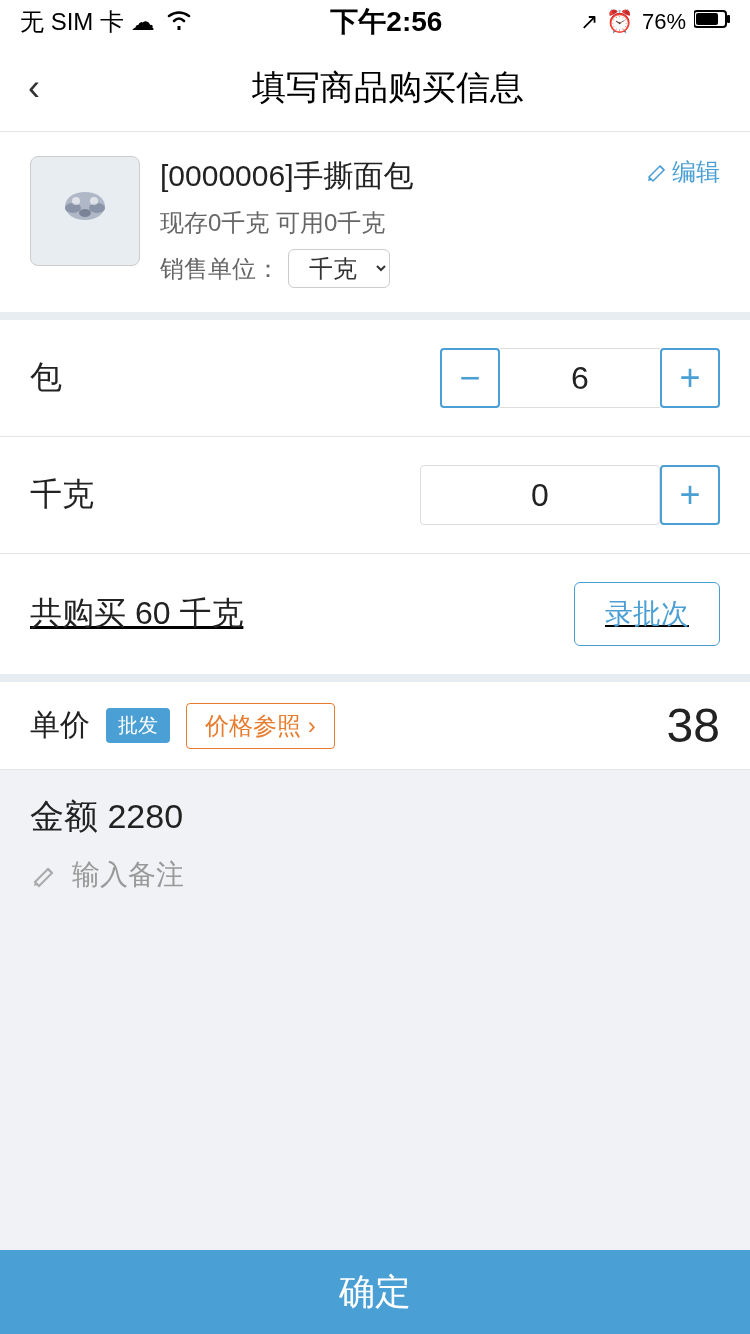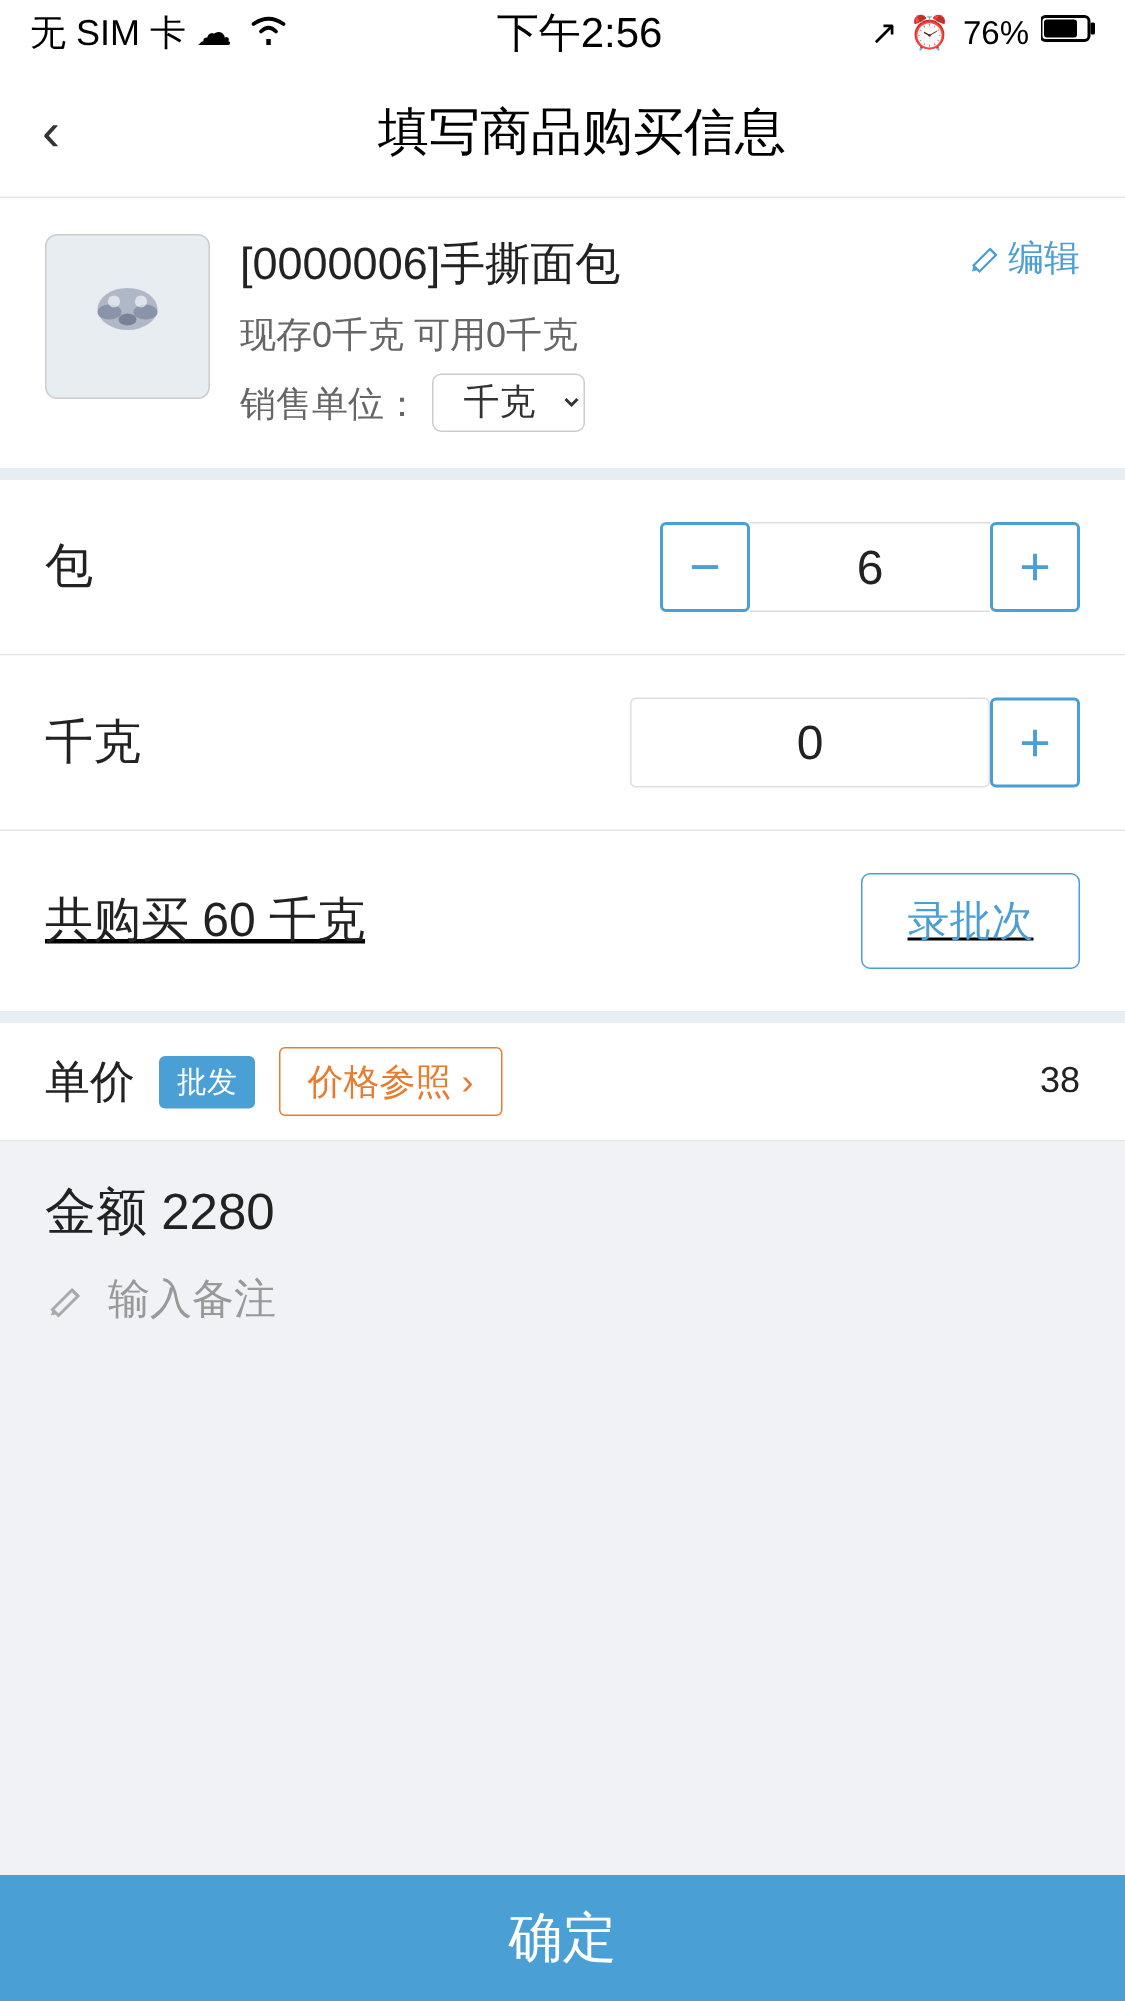--- a/index.html
+++ b/index.html
@@ -19,21 +19,21 @@
       height: 44px;
       background: #fff;
       display: flex;
       align-items: center;
       justify-content: space-between;
       padding: 0 20px;
       font-size: 24px;
       color: #000;
     }
     .status-left { display: flex; align-items: center; gap: 10px; }
-    .status-center { font-size: 28px; font-weight: 400; }
+    .status-center { font-size: 28px; font-weight: 700; }
     .status-right { display: flex; align-items: center; gap: 8px; font-size: 22px; }
 
     
     .nav-bar {
       width: 100%;
       height: 88px;
       background: #fff;
       border-bottom: 1px solid #e5e5e5;
       display: flex;
       align-items: center;
@@ -203,21 +203,21 @@
       font-size: 24px;
       padding: 6px 18px;
       border-radius: 4px;
       cursor: pointer;
       display: flex;
       align-items: center;
       gap: 4px;
     }
     .price-value {
       margin-left: auto;
-      font-size: 24px;
+      font-size: 48px;
       color: #222;
       font-weight: 500;
     }
 
     
     .amount-section {
       background: #f0f2f5;
       padding: 24px 30px 0 30px;
     }
     .amount-row {

